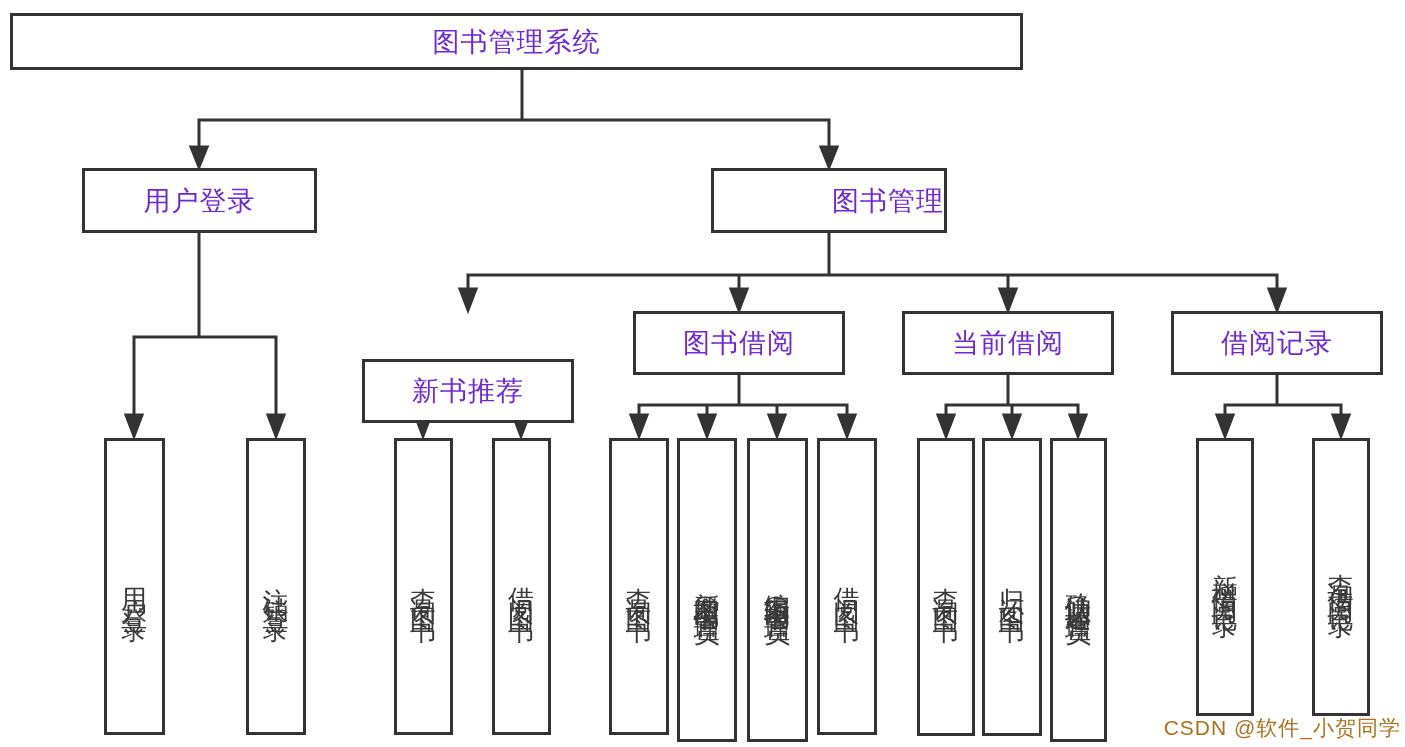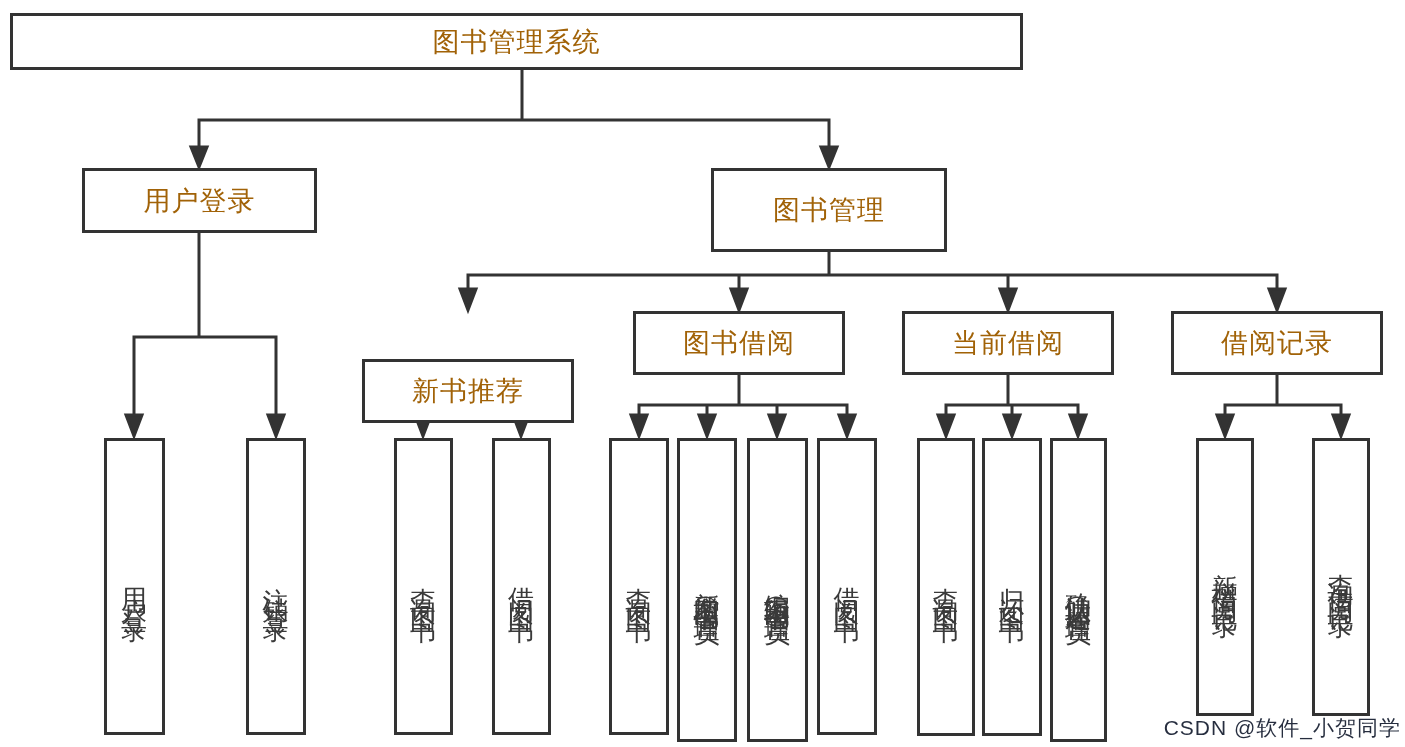--- a/index.html
+++ b/index.html
@@ -6,35 +6,35 @@
   #canvas{
     position:relative;width:1405px;height:747px;background:#ffffff;overflow:hidden;
     font-family:"Liberation Sans", sans-serif;
   }
   #wires{position:absolute;left:0;top:0;z-index:1;}
   .hbox{
     position:absolute;box-sizing:border-box;background:#ffffff;border:3px solid #333333;
     display:flex;align-items:center;justify-content:center;z-index:2;
   }
   .hbox span{
-    font-size:27px;color:#a16207;letter-spacing:1px;white-space:nowrap;
+    font-size:27px;color:#6d28d9;letter-spacing:1px;white-space:nowrap;
   }
   .vbox{
     position:absolute;box-sizing:border-box;background:#ffffff;border:3px solid #333333;
     display:flex;align-items:center;justify-content:center;z-index:2;
   }
   .vbox span{
     writing-mode:vertical-rl;text-orientation:mixed;
     font-size:26px;color:#3a3a3a;letter-spacing:10px;line-height:1;white-space:nowrap;
   }
   .vbox.long span{letter-spacing:4px;}
   .vbox.mid span{letter-spacing:8px;}
   #watermark{
     position:absolute;right:4px;top:714px;z-index:5;
-    font-size:21px;color:#0f172a;opacity:0.9;letter-spacing:1px;white-space:nowrap;
+    font-size:21px;color:#a16207;opacity:0.9;letter-spacing:1px;white-space:nowrap;
   }
 </style>
 </head>
 <body>
 
 <div id="canvas">
 
   <svg id="wires" width="1405" height="747" viewBox="0 0 1405 747">
     <g stroke="#333333" stroke-width="3" fill="#333333">
       <path d="M522 69 V120 M197.5 120 H830.5 M199 119 V150 M829 119 V150" fill="none"></path>
@@ -78,21 +78,21 @@
     </g>
   </svg>
 
   <div class="hbox" style="left:10px;top:13px;width:1013px;height:57px;">
     <span>图书管理系统</span>
   </div>
 
   <div class="hbox" style="left:82px;top:168px;width:235px;height:65px;">
     <span>用户登录</span>
   </div>
-  <div class="hbox" style="left:711px;top:168px;width:236px;height:84px;">
+  <div class="hbox" style="left:711px;top:168px;width:236px;height:65px;justify-content:flex-end;">
     <span>图书管理</span>
   </div>
 
   <div class="hbox" style="left:362px;top:311px;width:212px;height:64px;margin-top:48px;">
     <span>新书推荐</span>
   </div>
   <div class="hbox" style="left:633px;top:311px;width:212px;height:64px;">
     <span>图书借阅</span>
   </div>
   <div class="hbox" style="left:902px;top:311px;width:212px;height:64px;">

